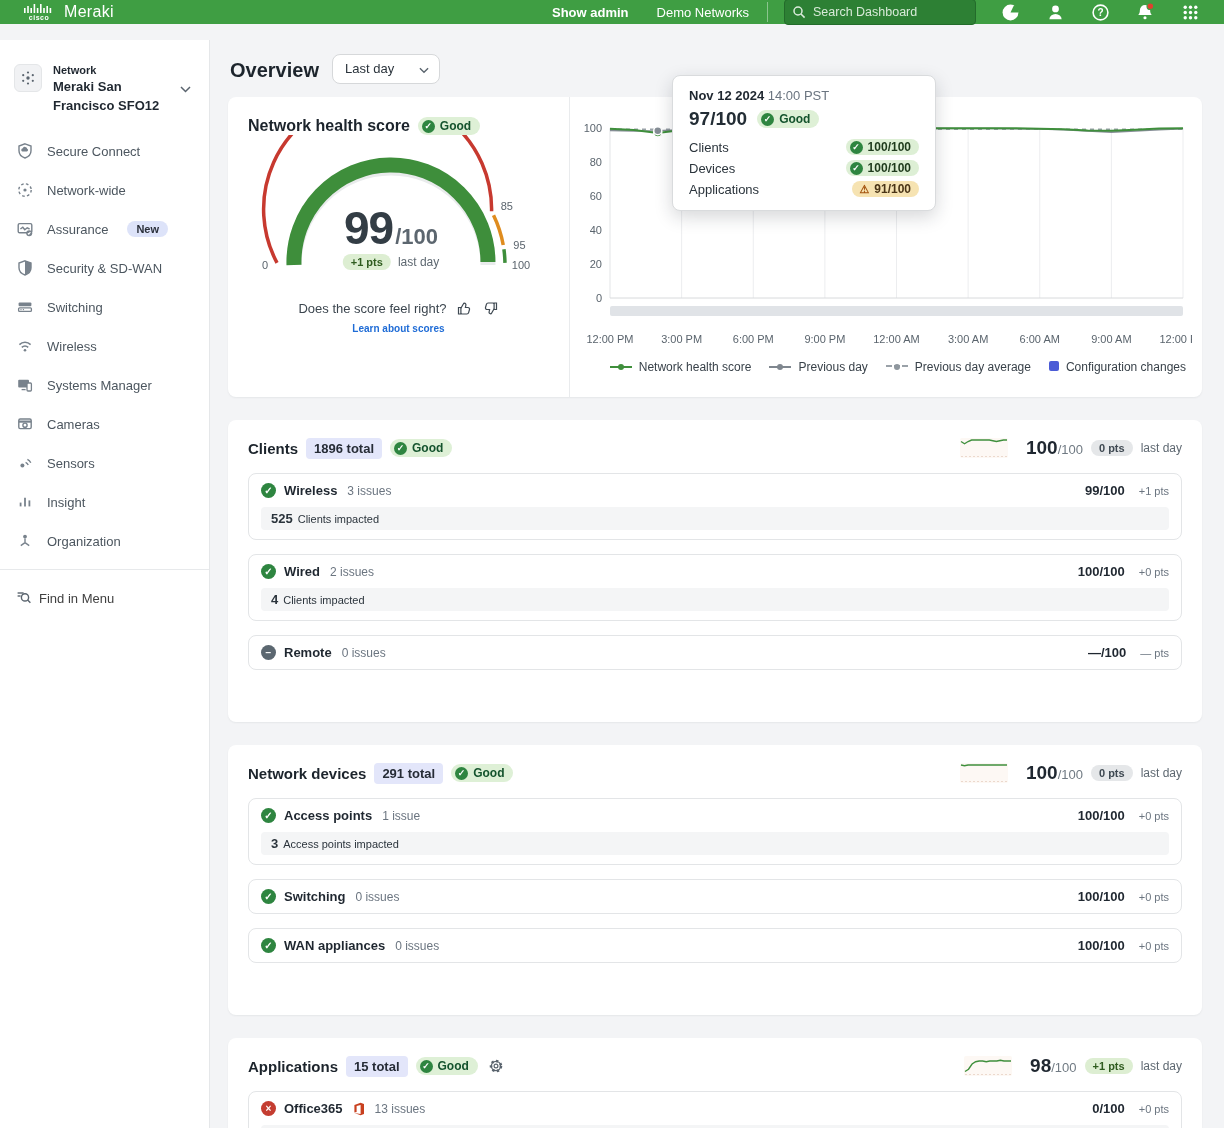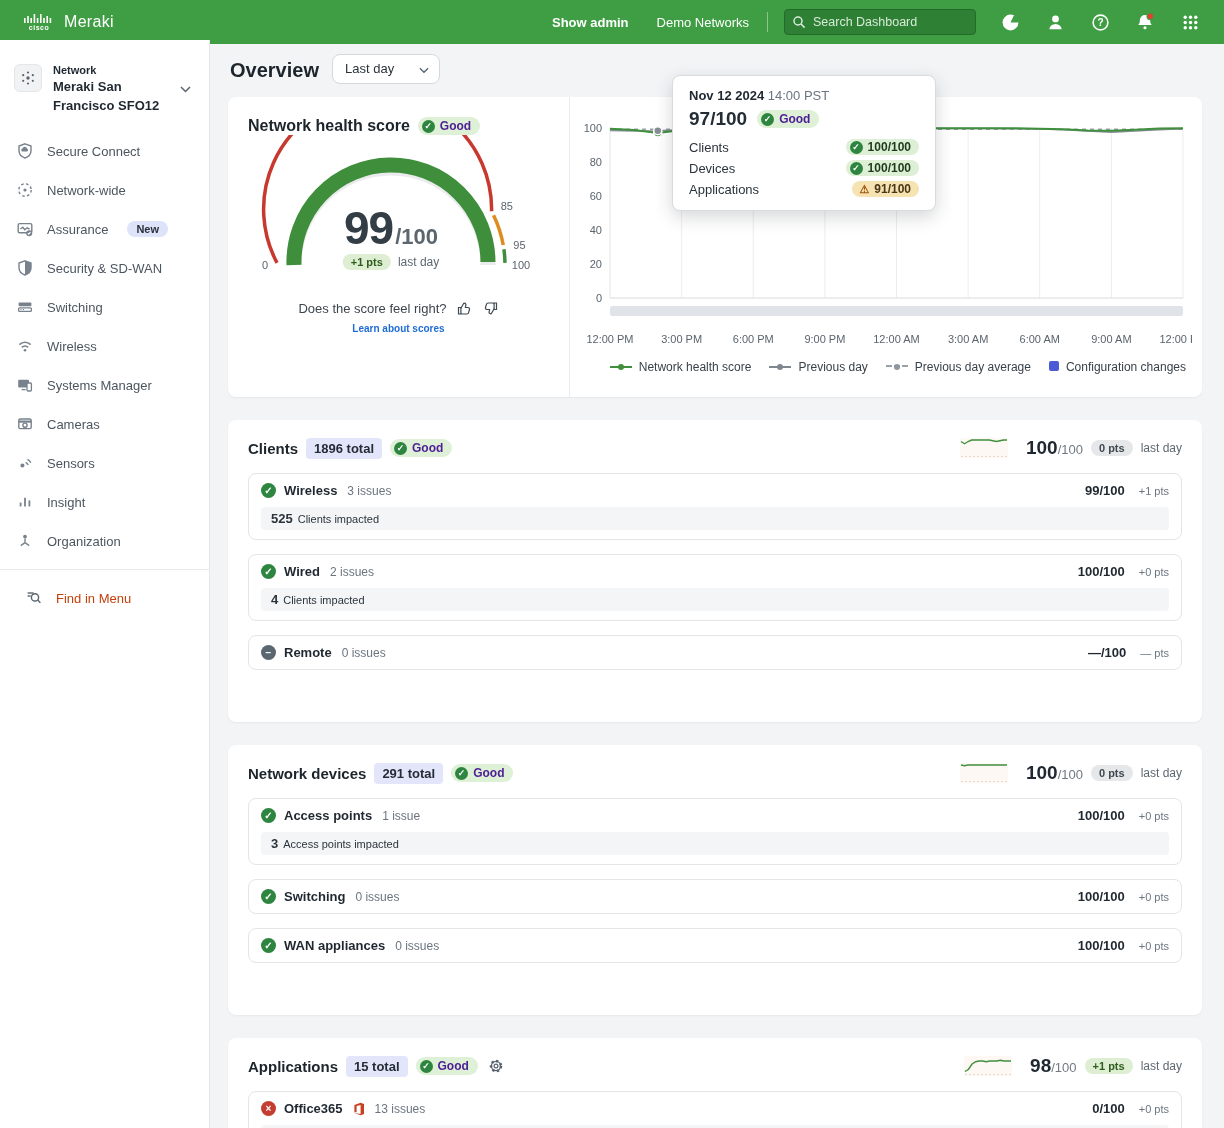--- a/index.html
+++ b/index.html
@@ -1,20 +1,20 @@
 <!DOCTYPE html>
 <html><head>
 <meta charset="utf-8">
 <style>
   * { margin:0; padding:0; box-sizing:border-box; }
   html,body { width:1224px; height:1128px; overflow:hidden; }
   body { font-family:"Liberation Sans", sans-serif; background:#f3f4f6; position:relative; color:#1f2730; }
 
   
-  .topbar { height:44px; background:#3f9e43; display:flex; align-items:center; padding:0 22px 0 24px; color:#fff; }
+  .topbar { height:24px; background:#3f9e43; display:flex; align-items:center; padding:0 22px 0 24px; color:#fff; }
   .brand { display:flex; align-items:center; gap:10px; }
   .cisco-logo { display:flex; flex-direction:column; align-items:center; line-height:1; }
   .cisco-logo .word { font-size:7px; font-weight:bold; letter-spacing:.5px; margin-top:1px; }
   .brand .meraki { font-size:16px; font-weight:400; letter-spacing:.3px; }
   .topbar .grow { flex:1; }
   .show-admin { font-size:13px; font-weight:bold; margin-right:28px; cursor:pointer; }
   .demo-networks { font-size:13px; margin-right:18px; cursor:pointer; }
   .top-divider { width:1px; height:20px; background:rgba(255,255,255,.4); margin-right:16px; }
   .searchbox { position:relative; width:192px; height:26px; margin-right:22px; }
   .searchbox input { width:100%; height:100%; background:#2d8034; border:1px solid #236b2b; border-radius:4px;
@@ -29,38 +29,38 @@
   .net-block { display:flex; gap:11px; padding:24px 14px 16px 14px; position:relative; cursor:pointer; }
   .net-iconbox { width:28px; height:28px; border-radius:6px; background:#f1f2f4; border:1px solid #e4e6e8; display:flex; align-items:center; justify-content:center; flex:none; }
   .net-label { font-size:11px; font-weight:bold; color:#1f2730; }
   .net-name { font-size:13px; font-weight:bold; color:#1f2730; line-height:1.45; width:118px; margin-top:2px; }
   .net-chevron { position:absolute; right:18px; top:46px; }
   .menu { list-style:none; }
   .menu li { display:flex; align-items:center; gap:13px; height:39px; padding:0 15px; font-size:13px; color:#4c565f; cursor:pointer; }
   .menu .mi { width:19px; display:flex; justify-content:center; flex:none; }
   .badge-new { background:#dde3f9; color:#2a2f3a; font-size:11px; font-weight:bold; border-radius:9px; padding:2px 9px; margin-left:6px; }
   .side-divider { border:none; border-top:1px solid #e7e9eb; margin:8px 0; }
-  .find-item { display:flex; align-items:center; gap:13px; height:42px; padding:0 25px; font-size:13px; color:#c2410c; cursor:pointer; }
+  .find-item { display:flex; align-items:center; gap:6px; height:42px; padding:0 15px; font-size:13px; color:#404040; cursor:pointer; }
 
   
   .main { position:absolute; left:210px; top:40px; right:0; bottom:0; }
   .page-header { position:relative; height:57px; }
   .page-title { position:absolute; left:20px; top:19px; font-size:20px; font-weight:bold; color:#1c242c; }
   .range-select { position:absolute; left:122px; top:14px; width:108px; height:30px; background:#fff; border:1px solid #d6d8da;
     border-radius:8px; font-size:13px; color:#2b343c; line-height:28px; padding-left:12px; cursor:pointer; }
   .range-select svg { position:absolute; right:10px; top:12px; }
 
   .card { margin:0 22px 23px 18px; background:#fff; border-radius:8px; box-shadow:0 1px 2px rgba(20,30,40,.06); }
   .card-health { height:300px; display:flex; margin-bottom:23px; }
   .gauge-panel { width:342px; border-right:1px solid #e9ebed; position:relative; flex:none; }
   .panel-title { position:absolute; left:20px; top:20px; display:flex; align-items:center; gap:8px; font-size:16px; font-weight:bold; color:#1c242c; }
   .chart-panel { flex:1; position:relative; overflow:hidden; }
 
   .badge-good { display:inline-flex; align-items:center; gap:5px; background:#def0d6; border-radius:10px; padding:2px 9px 2px 4px;
-    font-size:12px; font-weight:bold; color:#4c1d95; }
+    font-size:12px; font-weight:bold; color:#14532d; }
   .sic { width:15px; height:15px; border-radius:50%; display:inline-flex; align-items:center; justify-content:center;
     color:#fff; font-size:10px; font-weight:bold; flex:none; }
   .sic.small { width:13px; height:13px; font-size:9px; }
   .sic.good { background:#2e8540; } .sic.good::before { content:"✓"; }
   .sic.none { background:#5b6770; } .sic.none::before { content:"−"; }
   .sic.bad  { background:#c43d31; } .sic.bad::before  { content:"×"; }
 
   .score-line { position:absolute; top:104px; left:163px; transform:translateX(-50%); display:flex; align-items:baseline; }
   .score-line .big { font-size:46px; font-weight:bold; color:#333d45; letter-spacing:-1px; }
   .score-line .max { font-size:22px; font-weight:bold; color:#5c666f; margin-left:2px; }

